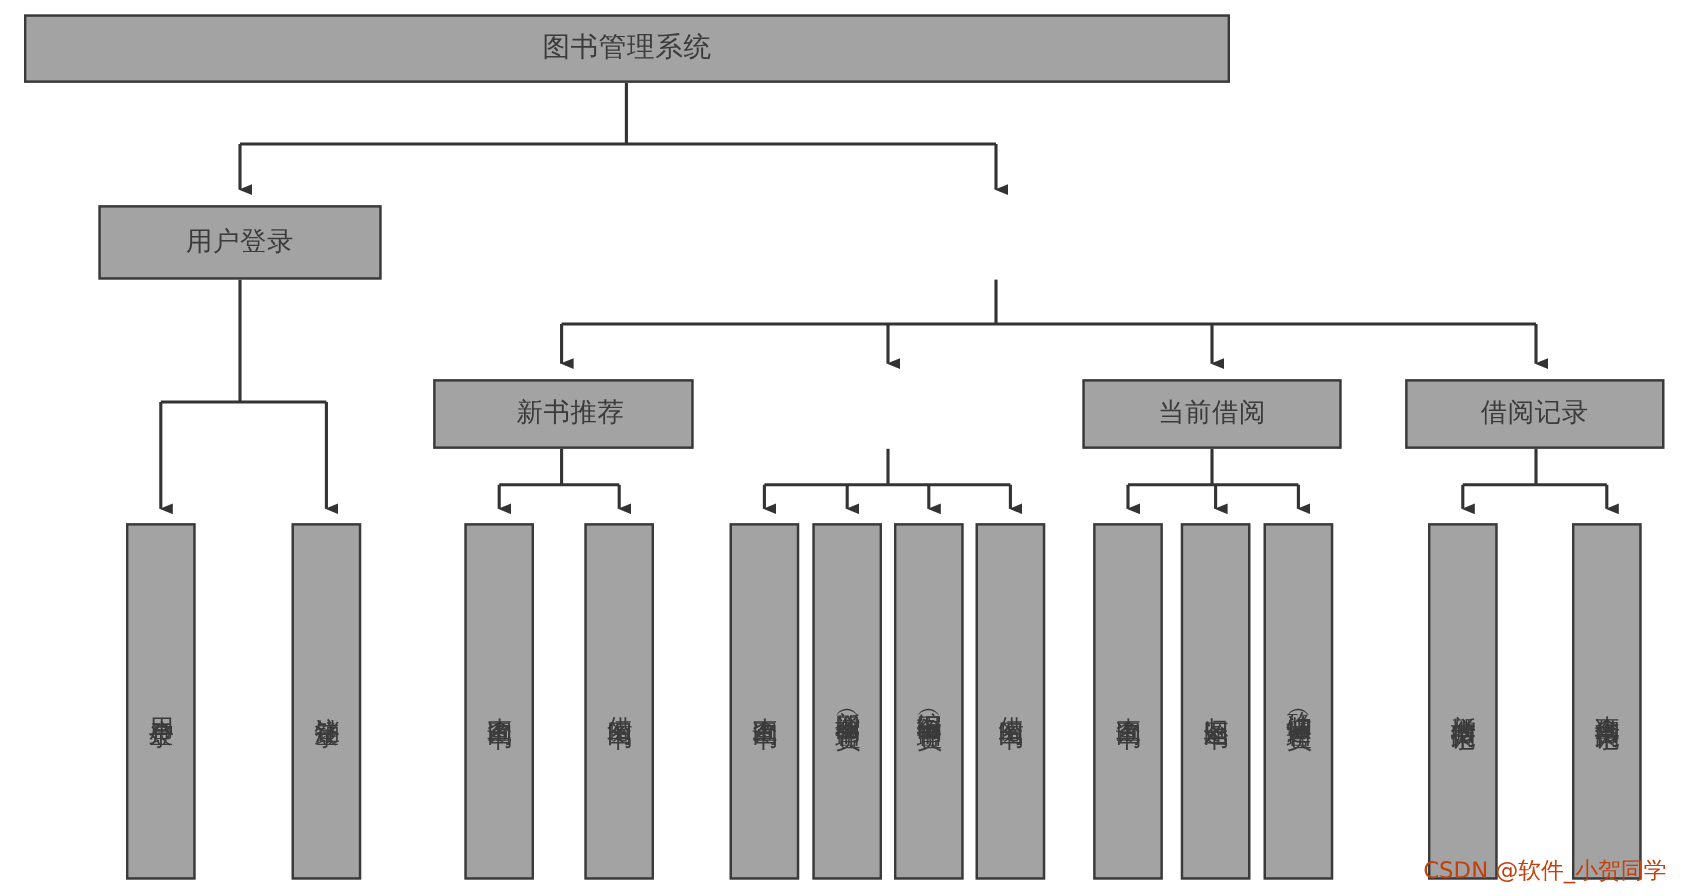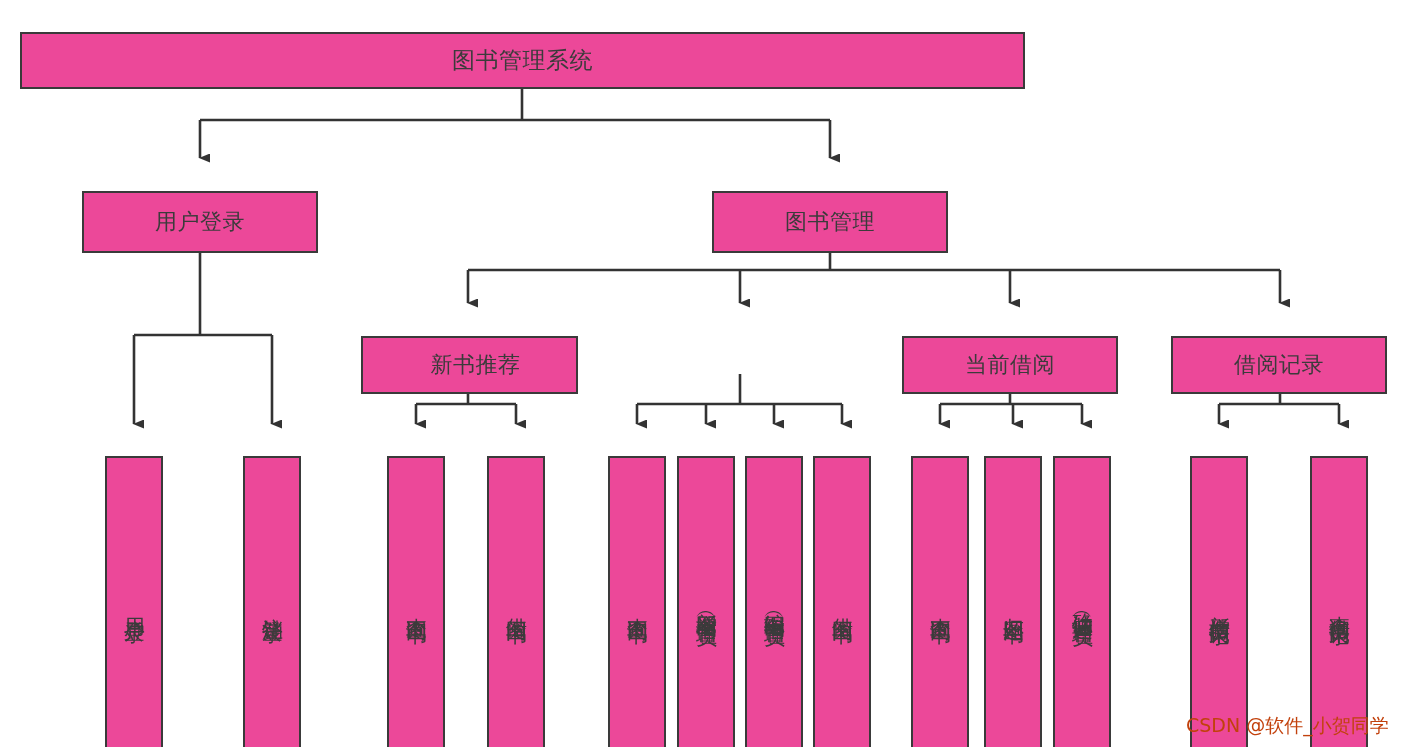--- a/index.html
+++ b/index.html
@@ -21,27 +21,26 @@
     position: absolute;
     left: 0;
     top: 0;
     width: 1405px;
     height: 747px;
   }
   .node {
     position: absolute;
     box-sizing: border-box;
     border: 2.2px solid #3a3a3a;
-    background: #ec4899;
+    background: #a3a3a3;
     display: flex;
     align-items: center;
     justify-content: center;
     color: #333333;
     z-index: 2;
-    margin-top: 20px;
   }
   .node .label {
     font-size: 22px;
     line-height: 1.12;
     letter-spacing: 0.5px;
     white-space: nowrap;
     color: #3b3b3b;
   }
   .node.vertical .label {
     writing-mode: vertical-rl;
@@ -117,23 +116,20 @@
     </g>
   </svg>
 
   <div class="node root" style="left:20px; top:12px; width:1005px; height:57px;">
     <span class="label">图书管理系统</span>
   </div>
 
   <div class="node" style="left:82px; top:171px; width:236px; height:62px;">
     <span class="label">用户登录</span>
   </div>
-  <div class="node" style="left:712px; top:171px; width:236px; height:62px;">
-    <span class="label">图书管理</span>
-  </div>
 
   <div class="node" style="left:361px; top:316px; width:217px; height:58px;padding-left:12px;">
     <span class="label">新书推荐</span>
   </div>
   <div class="node" style="left:1171px; top:316px; width:216px; height:58px;">
     <span class="label">借阅记录</span>
   </div>
   <div class="node" style="left:902px; top:316px; width:216px; height:58px;">
     <span class="label">当前借阅</span>
   </div>

